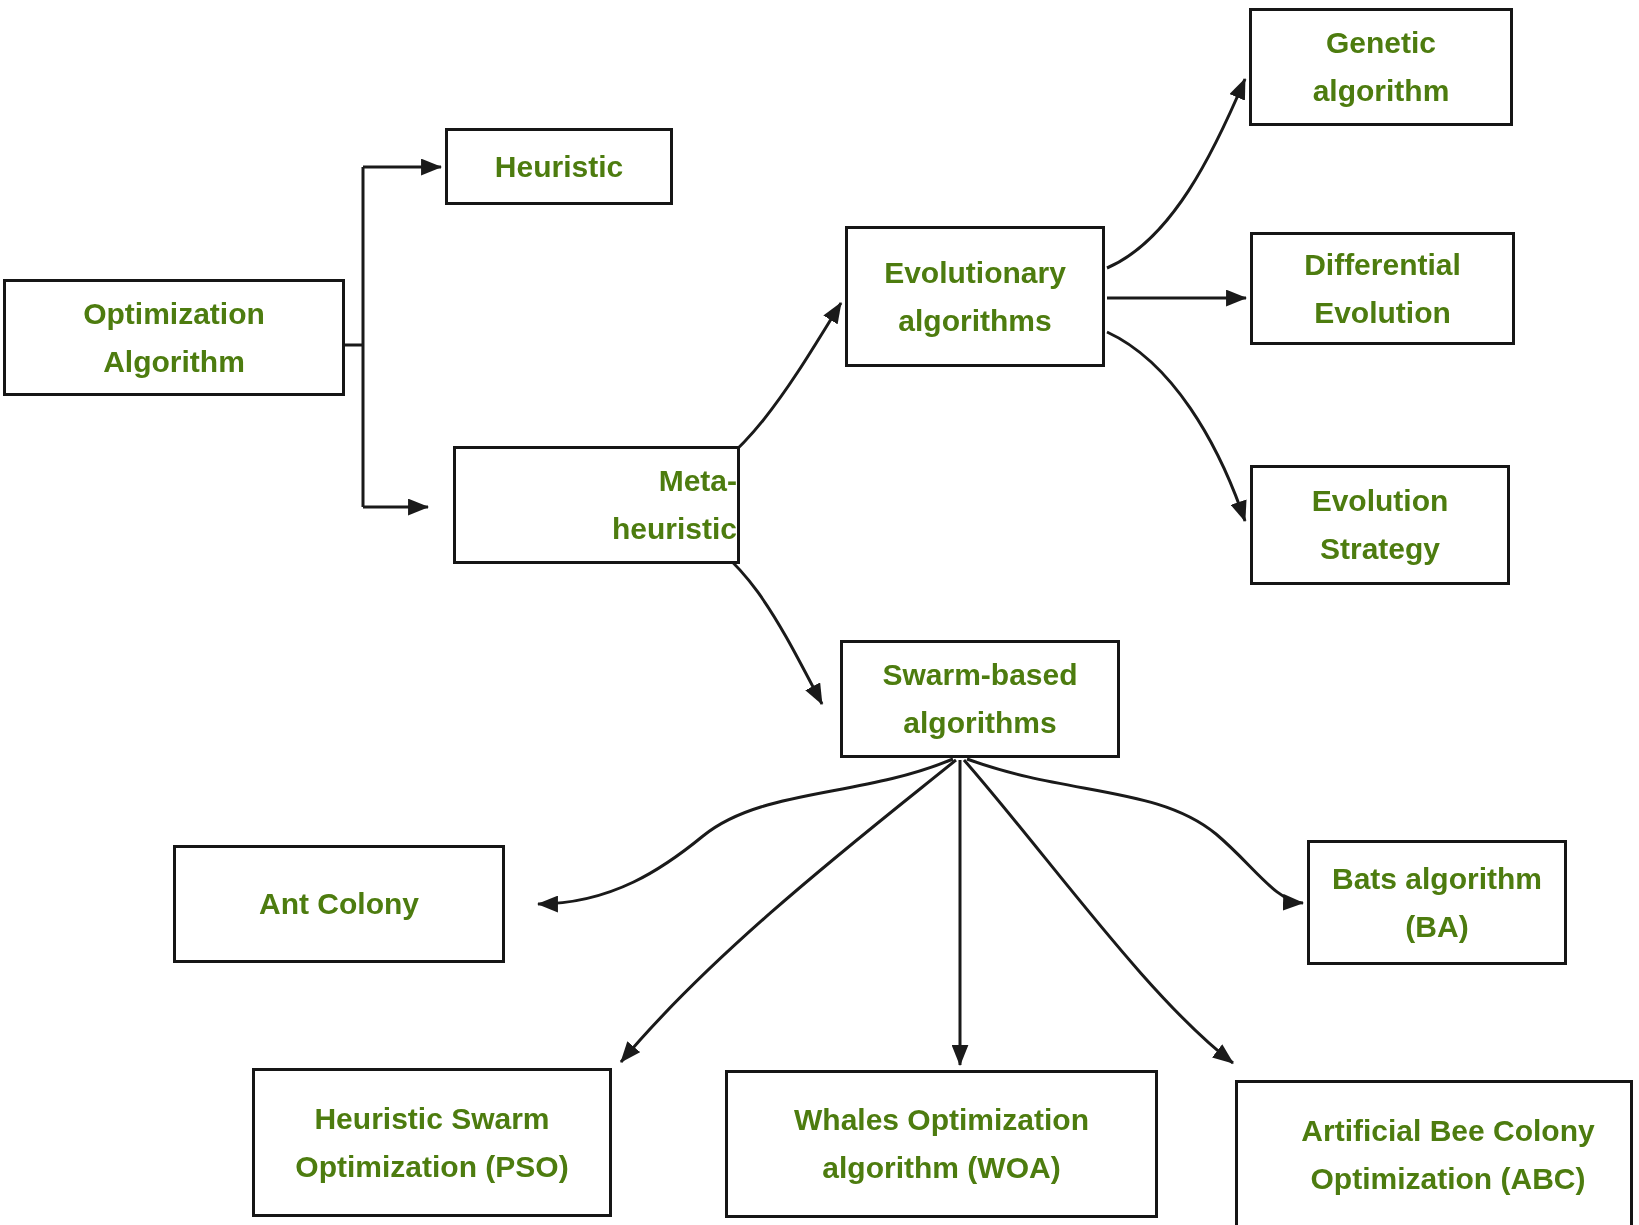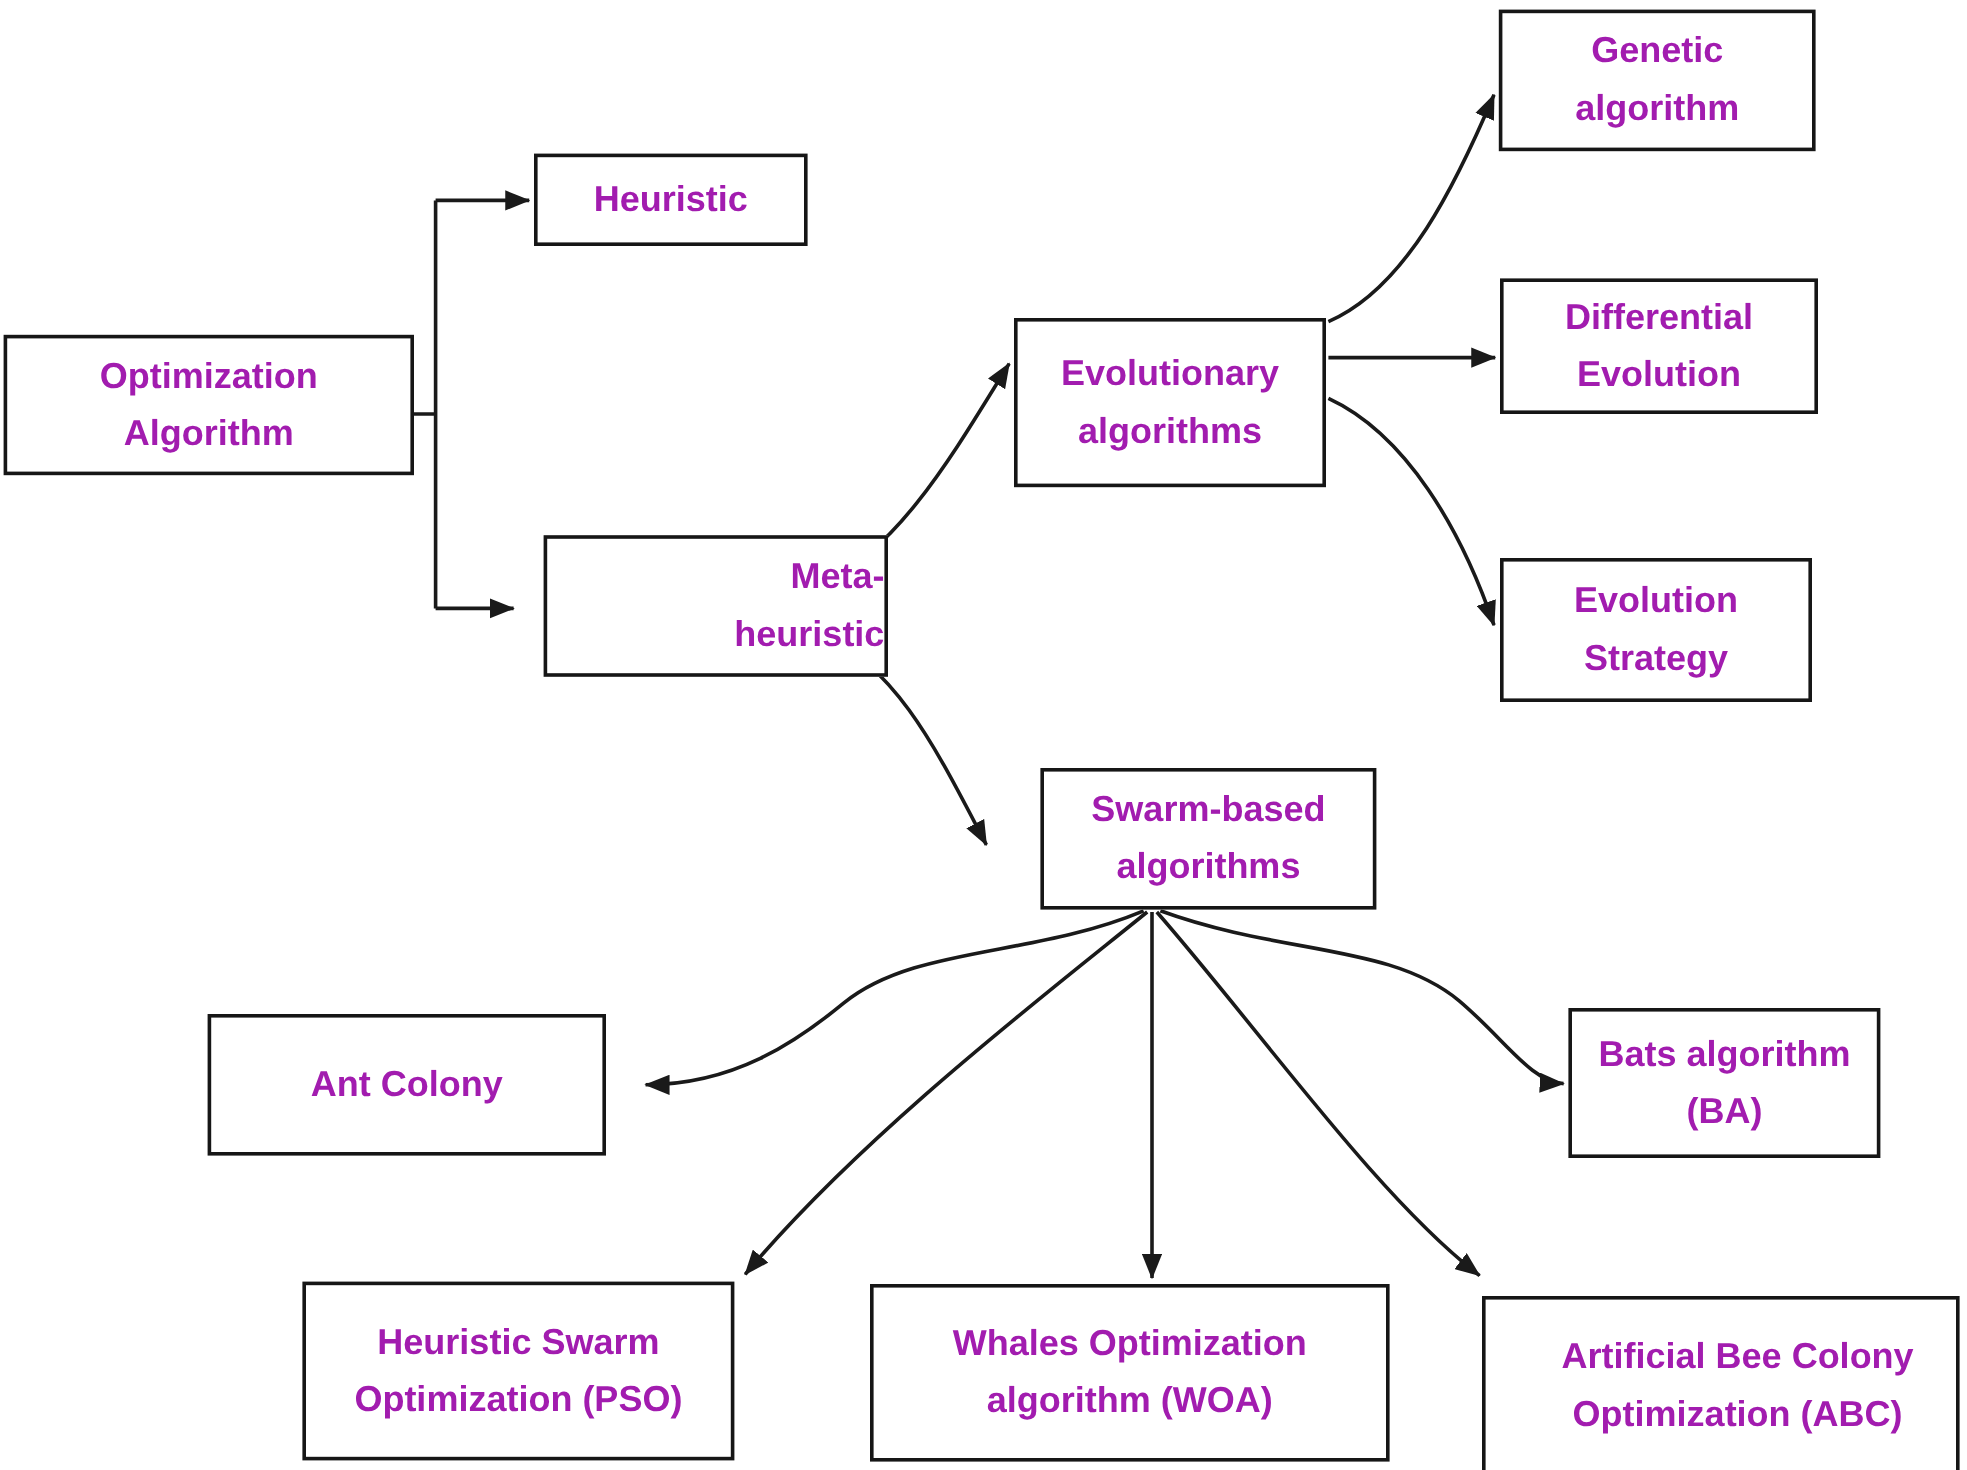--- a/index.html
+++ b/index.html
@@ -25,21 +25,21 @@
   .node {
     position: absolute;
     box-sizing: border-box;
     background: #ffffff;
     border: 3px solid #161616;
     display: flex;
     flex-direction: column;
     align-items: center;
     justify-content: center;
     text-align: center;
-    color: #a21caf;
+    color: #4d7c0f;
     font-weight: bold;
     font-size: 30px;
     line-height: 48px;
     white-space: nowrap;
   }
 </style>
 </head>
 <body>
 
 <div id="stage">
@@ -77,41 +77,41 @@
 
   <div class="node" style="left:445px; top:128px; width:228px; height:77px;">
     <span>Heuristic</span>
   </div>
 
   <div class="node" style="left:453px; top:446px; width:287px; height:118px;align-items:flex-end;">
     <span>Meta-</span>
     <span>heuristic</span>
   </div>
 
-  <div class="node" style="left:845px; top:226px; width:260px; height:141px;margin-top:39px;">
+  <div class="node" style="left:845px; top:226px; width:260px; height:141px;">
     <span>Evolutionary</span>
     <span>algorithms</span>
   </div>
 
   <div class="node" style="left:1249px; top:8px; width:264px; height:118px;">
     <span>Genetic</span>
     <span>algorithm</span>
   </div>
 
   <div class="node" style="left:1250px; top:232px; width:265px; height:113px;">
     <span>Differential</span>
     <span>Evolution</span>
   </div>
 
   <div class="node" style="left:1250px; top:465px; width:260px; height:120px;">
     <span>Evolution</span>
     <span>Strategy</span>
   </div>
 
-  <div class="node" style="left:867px; top:640px; width:280px; height:118px;">
+  <div class="node" style="left:840px; top:640px; width:280px; height:118px;">
     <span>Swarm-based</span>
     <span>algorithms</span>
   </div>
 
   <div class="node" style="left:173px; top:845px; width:332px; height:118px;">
     <span>Ant Colony</span>
   </div>
 
   <div class="node" style="left:1307px; top:840px; width:260px; height:125px;">
     <span>Bats algorithm</span>

